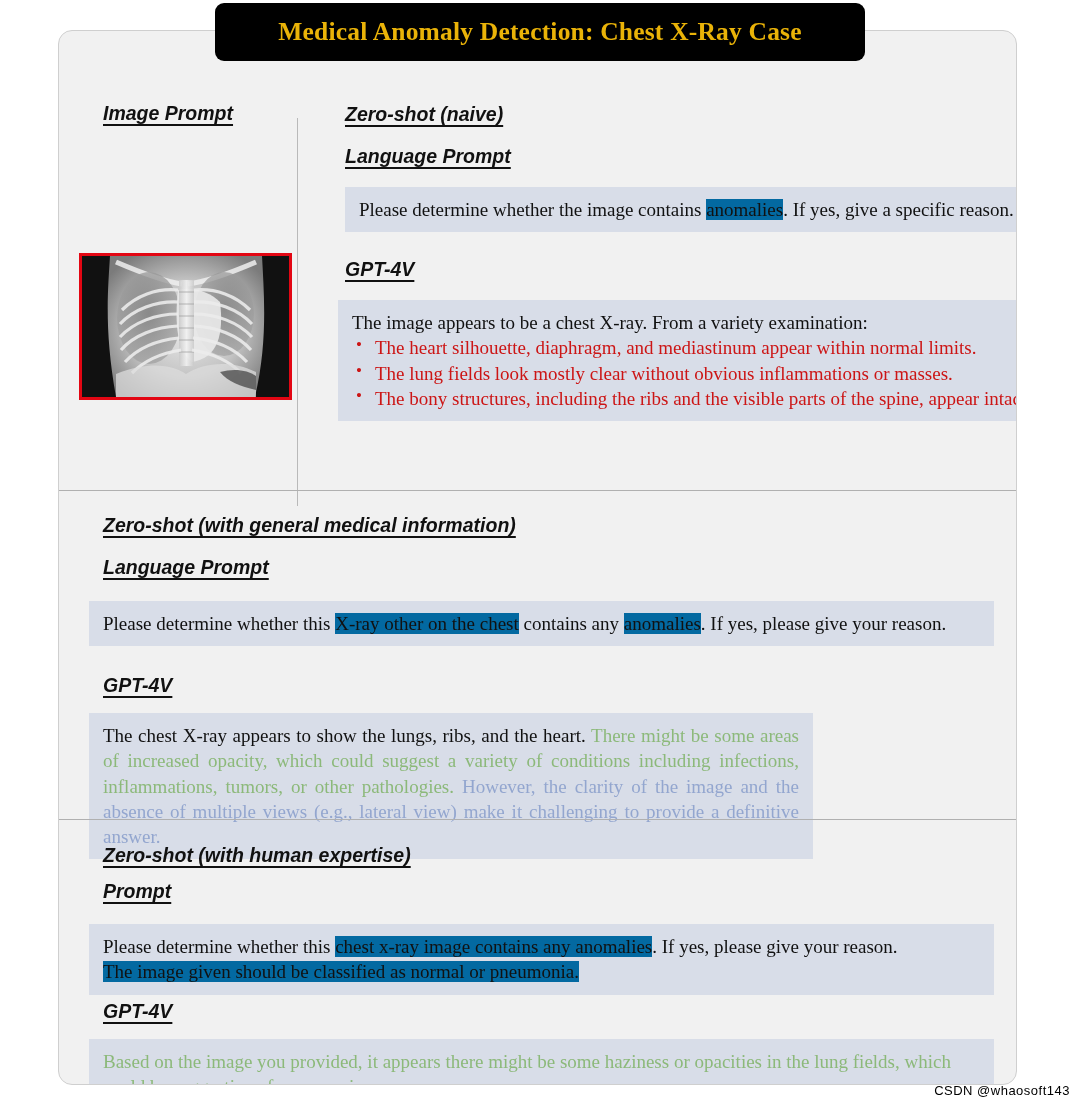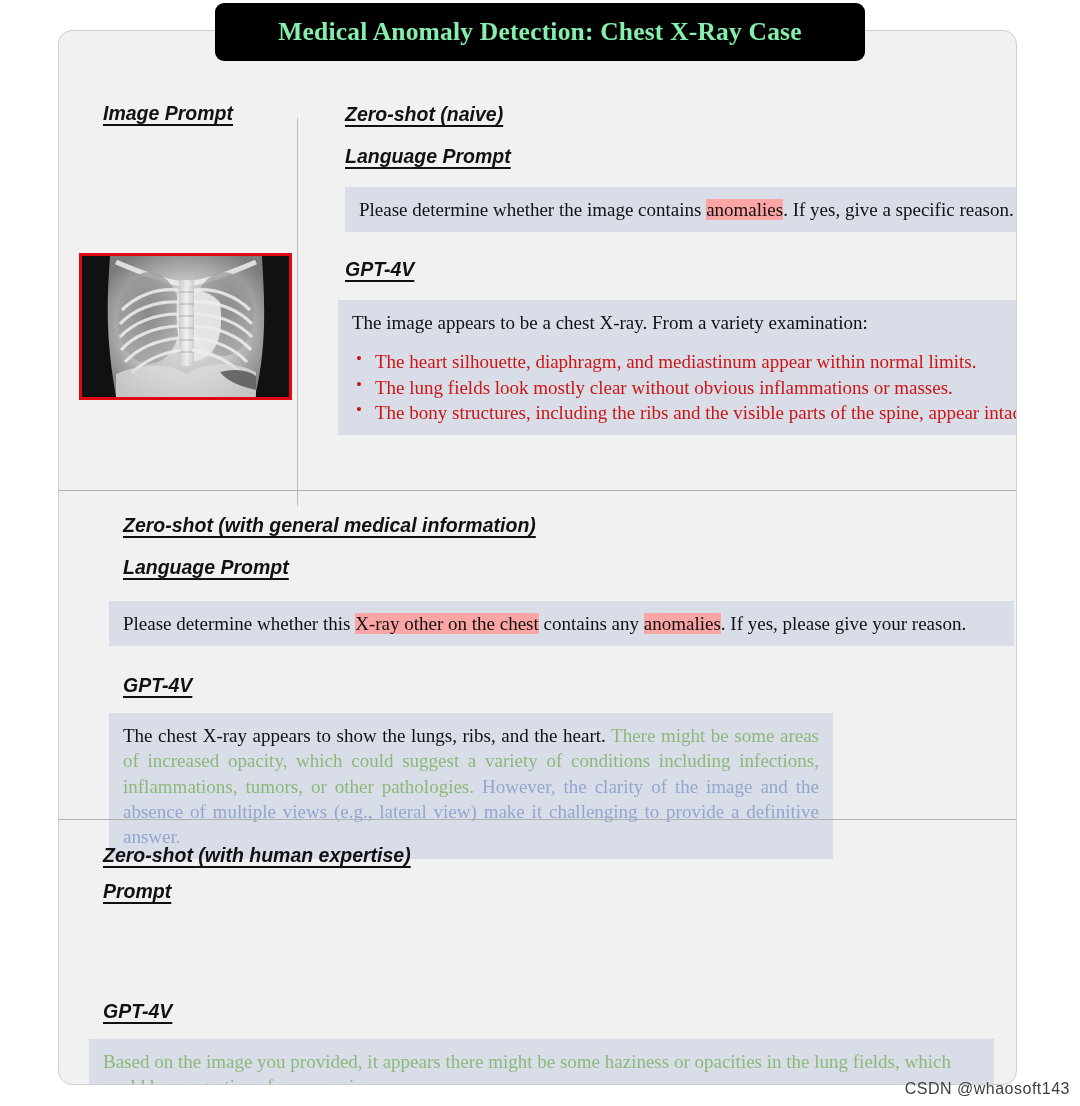--- a/index.html
+++ b/index.html
@@ -37,21 +37,21 @@
     width: 650px;
     height: 58px;
     background: #000000;
     border-radius: 9px;
     display: flex;
     align-items: center;
     justify-content: center;
     z-index: 5;
   }
   #title-banner .title-text {
-    color: #86efac;
+    color: #eab308;
     font-family: "Liberation Serif", serif;
     font-weight: bold;
     font-size: 25.5px;
     letter-spacing: .2px;
     white-space: nowrap;
   }
 
   
   .sec1-wrap {
     position: absolute;
@@ -111,28 +111,28 @@
     background: #d8dde8;
     color: #111111;
     font-family: "Liberation Serif", serif;
     font-size: 19px;
     line-height: 1.33;
     text-align: justify;
     padding: 10px 14px 10px 14px;
   }
   .textbox.nojust { text-align: left; }
 
-  .hl { background: #fca5a5; }
+  .hl { background: #0369a1; }
   .red { color: #cc1515; }
   .green { color: #8cb97a; }
   .blue { color: #93a6cf; }
 
   ul.bullets {
     list-style: none;
-    margin: 14px 0 0 0;
+    margin: 0 0 0 0;
     padding: 0;
   }
   ul.bullets li {
     position: relative;
     padding-left: 23px;
     margin: 0;
     text-align: justify;
   }
   ul.bullets li::before {
     content: "\2022";
@@ -156,22 +156,22 @@
     overflow: hidden;
   }
   #xray-frame svg { display: block; width: 100%; height: 100%; }
 
   
   #watermark {
     position: absolute;
     right: 10px;
     bottom: 8px;
     font-family: "Liberation Sans", sans-serif;
-    font-size: 16px;
-    color: #404040;
+    font-size: 13px;
+    color: #000000;
     letter-spacing: .5px;
     z-index: 9;
     white-space: nowrap;
   }
 </style>
 </head>
 <body>
 
 <div id="figure-card">
 
@@ -273,21 +273,21 @@
           <li class="red">The heart silhouette, diaphragm, and mediastinum appear within normal limits.</li>
           <li class="red">The lung fields look mostly clear without obvious inflammations or masses.</li>
           <li class="red">The bony structures, including the ribs and the visible parts of the spine, appear intact.</li>
         </ul>
       </div>
     </div>
   </div>
 
   <div class="hdivider" style="top:459px;"></div>
 
-  <div style="position:absolute;left:0;top:460px;width:957px;height:328px;margin-left:20px;">
+  <div style="position:absolute;left:0;top:460px;width:957px;height:328px;">
 
     <div style="position:absolute;left:44px;top:23px;">
       <span class="heading">Zero-shot (with general medical information)</span>
     </div>
 
     <div style="position:absolute;left:44px;top:65px;">
       <span class="heading">Language Prompt</span>
     </div>
 
     <div class="textbox nojust" style="position:absolute;left:30px;top:110px;width:905px;">
@@ -308,20 +308,23 @@
   <div style="position:absolute;left:0;top:789px;width:1031px;height:266px;padding-left:23px;">
 
     <div style="position:absolute;left:44px;top:24px;">
       <span class="heading">Zero-shot (with human expertise)</span>
     </div>
 
     <div style="position:absolute;left:44px;top:60px;">
       <span class="heading">Prompt</span>
     </div>
 
+    <div class="textbox nojust" style="position:absolute;left:30px;top:104px;width:905px;">
+      <span>Please determine whether this </span><span class="hl">chest x-ray image contains any anomalies</span><span>. If yes, please give your reason.</span><br><span class="hl">The image given should be classified as normal or pneumonia.</span>
+    </div>
 
     <div style="position:absolute;left:44px;top:180px;">
       <span class="heading">GPT-4V</span>
     </div>
 
     <div class="textbox nojust green" style="position:absolute;left:30px;top:219px;width:905px;">
       <span>Based on the image you provided, it appears there might be some haziness or opacities in the lung fields, which could be suggestive of pneumonia.</span>
     </div>
   </div>
 

